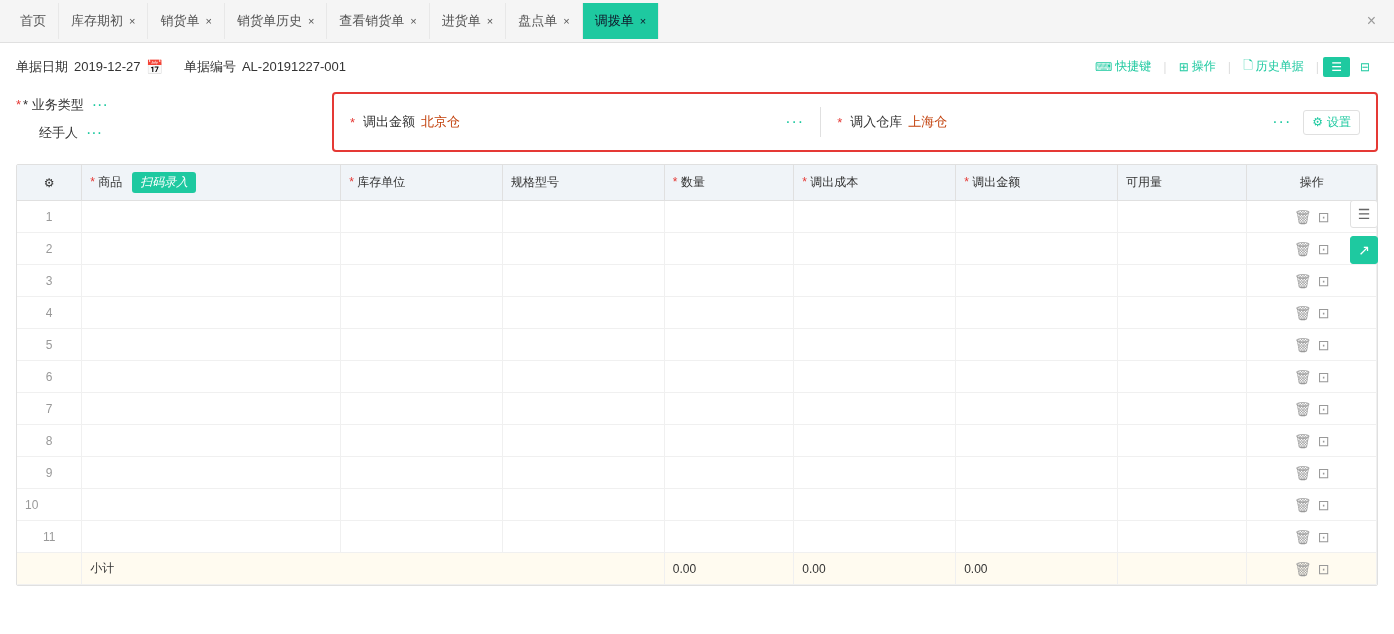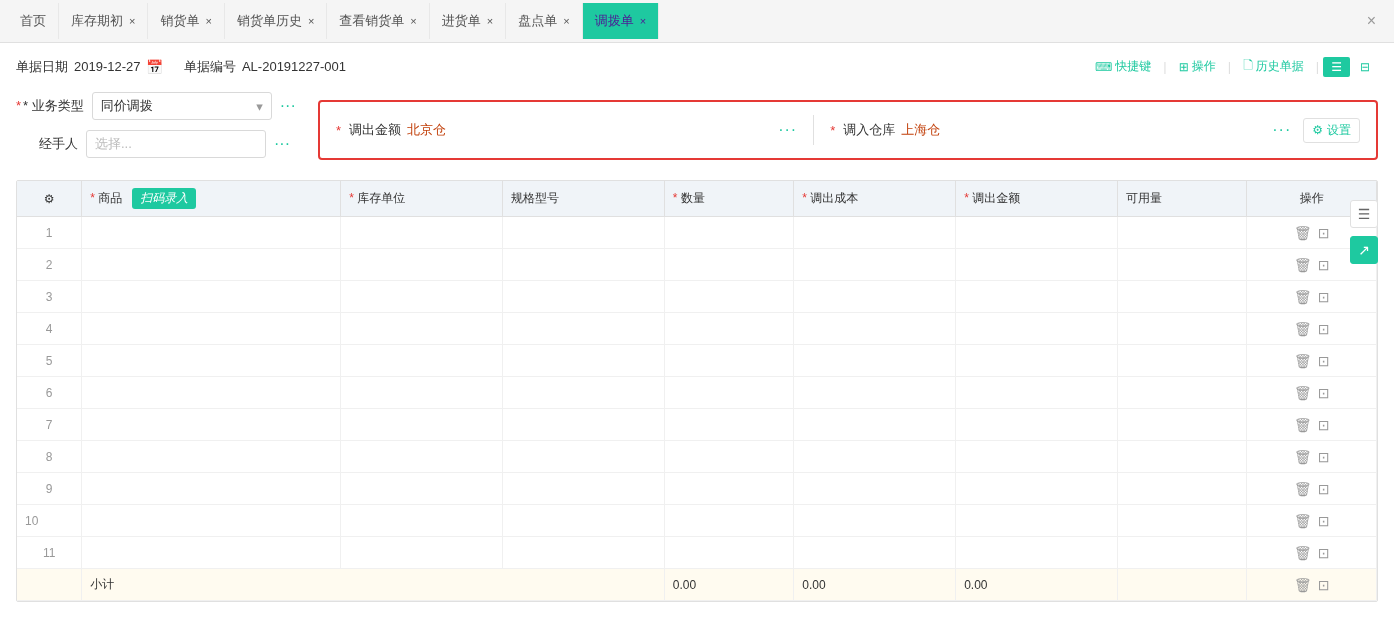--- a/index.html
+++ b/index.html
@@ -20,21 +20,21 @@
       padding: 0 12px;
       height: 36px;
       cursor: pointer;
       font-size: 13px;
       color: #555;
       white-space: nowrap;
       border-right: 1px solid #e8e8e8;
     }
     .tab-item.active {
       background: #1ec9a0;
-      color: #4c1d95;
+      color: #0f172a;
     }
     .tab-item .close-icon {
       margin-left: 6px;
       font-size: 11px;
       cursor: pointer;
       color: inherit;
     }
     .tab-close-btn {
       margin-left: auto;
       padding: 0 10px;
@@ -77,22 +77,22 @@
     }
     .calendar-icon {
       color: #1ec9a0;
       cursor: pointer;
       font-size: 14px;
     }
 
     
     .form-area {
       display: flex;
-      align-items: center;
-      gap: 2px;
+      align-items: flex-end;
+      gap: 16px;
       margin-bottom: 12px;
     }
     .form-left {
       flex: 0 0 auto;
       min-width: 300px;
     }
     .form-right-box {
       border: 2px solid #e53935;
       border-radius: 4px;
       padding: 10px 16px;
@@ -386,31 +386,24 @@
     </div>
   </div>
 
   <div class="form-area">
 
     <div class="form-left">
       <div class="form-row">
         <span class="form-row-label">
           <span class="required-star">*</span><span style="margin-left:0;">* 业务类型</span>
         </span>
-        <div class="form-select">
-          <span>同价调拨</span>
-          <span style="color:#999;">▾</span>
-        </div>
         <span class="extra-dots">···</span>
       </div>
       <div class="form-row">
         <span class="form-row-label" style="margin-left:12px;">经手人</span>
-        <div class="form-select" style="min-width:180px;">
-          <span class="form-input-placeholder">选择...</span>
-        </div>
         <span class="extra-dots">···</span>
       </div>
     </div>
 
     <div class="form-right-box">
       <div class="warehouse-field">
         <span class="required-star">*</span>
         <span class="warehouse-label">调出金额</span>
         <span class="warehouse-value">北京仓</span>
         <span class="more-dots">···</span>

